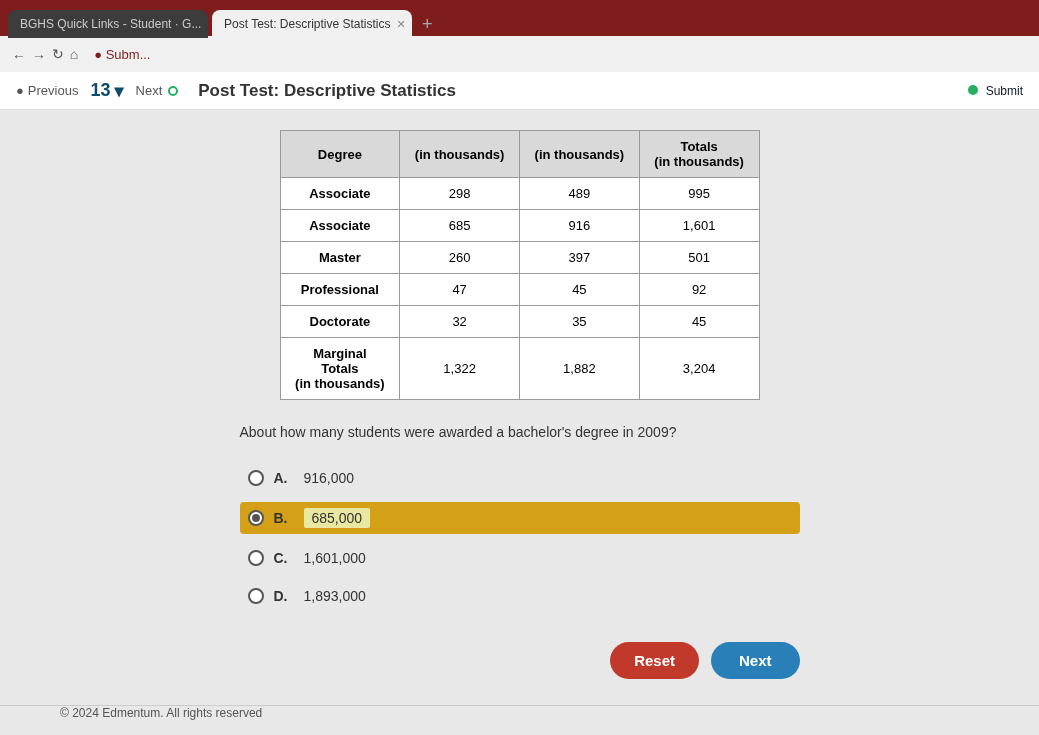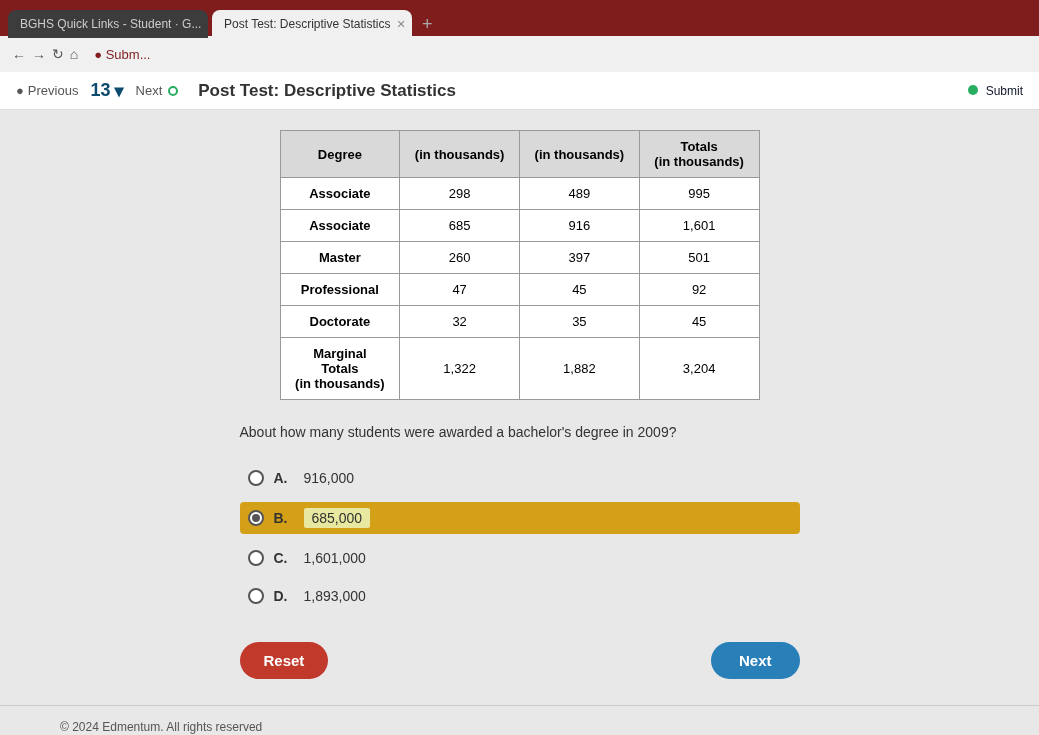--- a/index.html
+++ b/index.html
@@ -246,21 +246,21 @@
     .option-value-box {
       background: #e8e8a0;
       padding: 2px 8px;
       border-radius: 2px;
       font-size: 14px;
     }
 
     
     .bottom-buttons {
       display: flex;
-      justify-content: space-between;
+      justify-content: flex-end;
       gap: 12px;
       margin-top: 32px;
       width: 100%;
       max-width: 560px;
     }
 
     .reset-btn {
       background: #c0392b;
       color: white;
       border: none;
@@ -279,21 +279,21 @@
       padding: 10px 28px;
       font-size: 15px;
       font-weight: bold;
       cursor: pointer;
     }
 
     
     .footer {
       background: #e8e8e8;
       text-align: left;
-      padding: 14px 60px;
+      padding: 0 60px;
       font-size: 12px;
       color: #555;
       height: 30px;
       border-top: 1px solid #ccc;
     }
   </style>
 </head>
 <body>
 
 <div class="browser-chrome">

